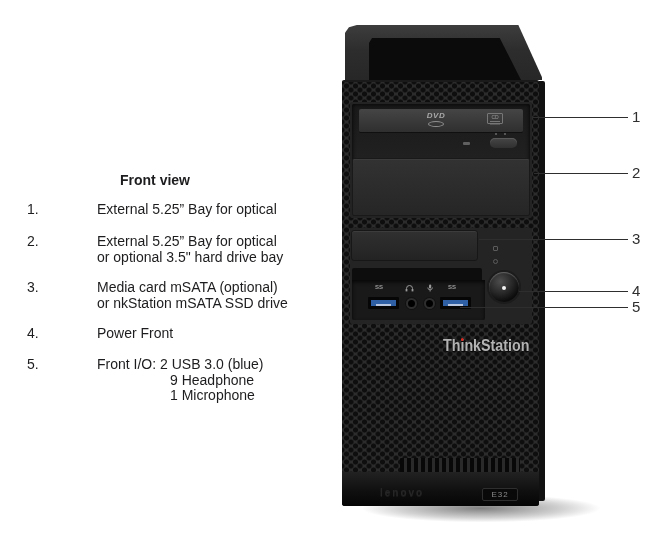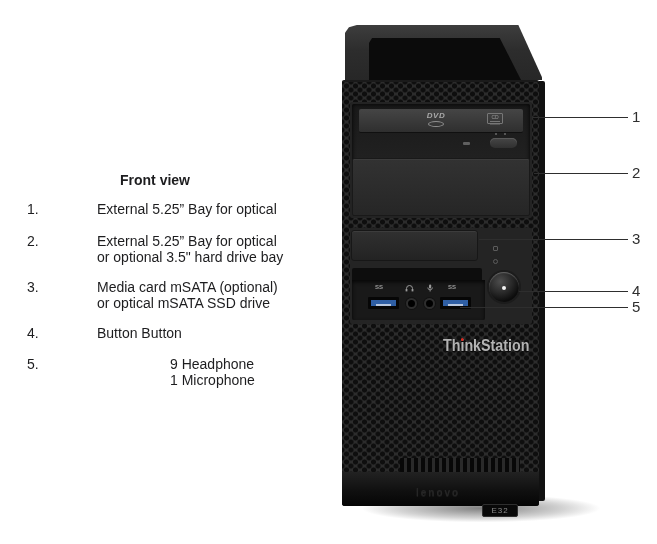--- a/index.html
+++ b/index.html
@@ -86,46 +86,46 @@
     text-shadow:0 1px 1px rgba(0,0,0,.6);}
   .brand .brand-i{position:relative;}
   .brand .brand-i::after{content:"";position:absolute;left:0.5px;top:1.5px;width:3px;height:3px;
     border-radius:50%;background:#e1251b;}
 
   .slot-vents{position:absolute;left:58px;top:376px;width:120px;height:14px;border-radius:1px;
     background:repeating-linear-gradient(90deg,#080808 0 4px,#2a2a2a 4px 7px);}
   .chin{position:absolute;left:0;top:390px;width:197px;height:34px;border-radius:0 0 3px 3px;
     background:linear-gradient(180deg,#222222,#101010 55%,#050505);}
   .lenovo{position:absolute;left:38px;top:15px;font-size:10px;font-weight:bold;letter-spacing:2px;
-    color:#262626;text-shadow:0 1px 0 rgba(70,70,70,.25);margin-left:36px;}
-  .badge{position:absolute;left:140px;top:32px;width:36px;height:13px;background:#090909;
+    color:#262626;text-shadow:0 1px 0 rgba(70,70,70,.25);}
+  .badge{position:absolute;left:140px;top:16px;width:36px;height:13px;background:#090909;
     border:1px solid #2e2e2e;border-radius:2px;color:#8a8a8a;font-size:8px;line-height:12px;
     text-align:center;letter-spacing:1px;box-sizing:border-box;}
 </style>
 </head>
 <body>
 
 <div id="canvas">
 
   <div class="legend-title">Front view</div>
 
   <div class="item item-1" style="top:202px">
     <span class="num">1.</span><span class="lines"><span class="ln">External 5.25” Bay for optical</span></span>
   </div>
   <div class="item item-2" style="top:234px">
     <span class="num">2.</span><span class="lines"><span class="ln">External 5.25” Bay for optical</span><span class="ln">or optional 3.5" hard drive bay</span></span>
   </div>
   <div class="item item-3" style="top:280px">
-    <span class="num">3.</span><span class="lines"><span class="ln">Media card mSATA (optional)</span><span class="ln">or optical mSATA SSD drive</span></span>
+    <span class="num">3.</span><span class="lines"><span class="ln">Media card mSATA (optional)</span><span class="ln">or nkStation mSATA SSD drive</span></span>
   </div>
   <div class="item item-4" style="top:326px">
-    <span class="num">4.</span><span class="lines"><span class="ln">Button Button</span></span>
+    <span class="num">4.</span><span class="lines"><span class="ln">Power Front</span></span>
   </div>
   <div class="item item-5" style="top:357px">
-    <span class="num">5.</span><span class="lines"><span class="ln deep">9  Headphone</span><span class="ln deep">1  Microphone</span></span>
+    <span class="num">5.</span><span class="lines"><span class="ln">Front I/O: 2  USB 3.0 (blue)</span><span class="ln deep">9  Headphone</span><span class="ln deep">1  Microphone</span></span>
   </div>
 
   <div class="floor-shadow"></div>
 
   <div class="handle">
     <div class="handle-hole"></div>
   </div>
 
   <div class="side-sliver"></div>
   <div class="bezel">

